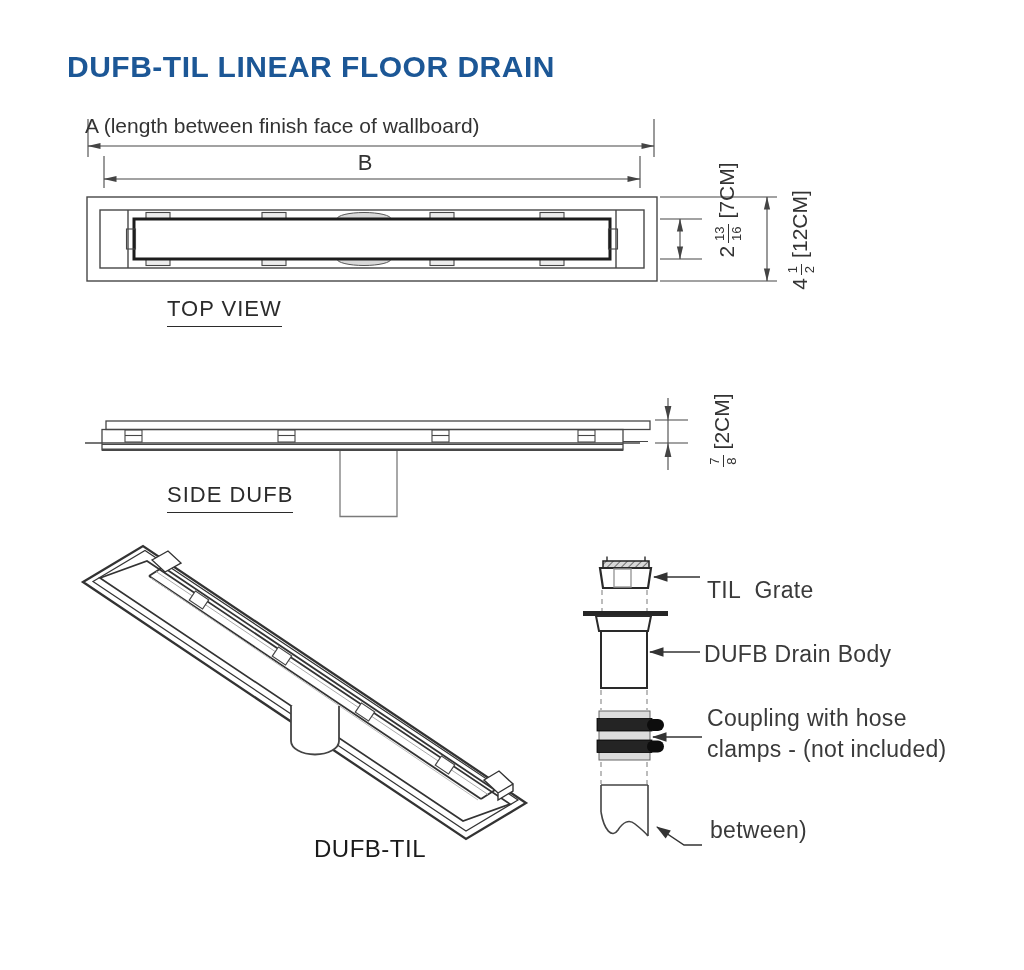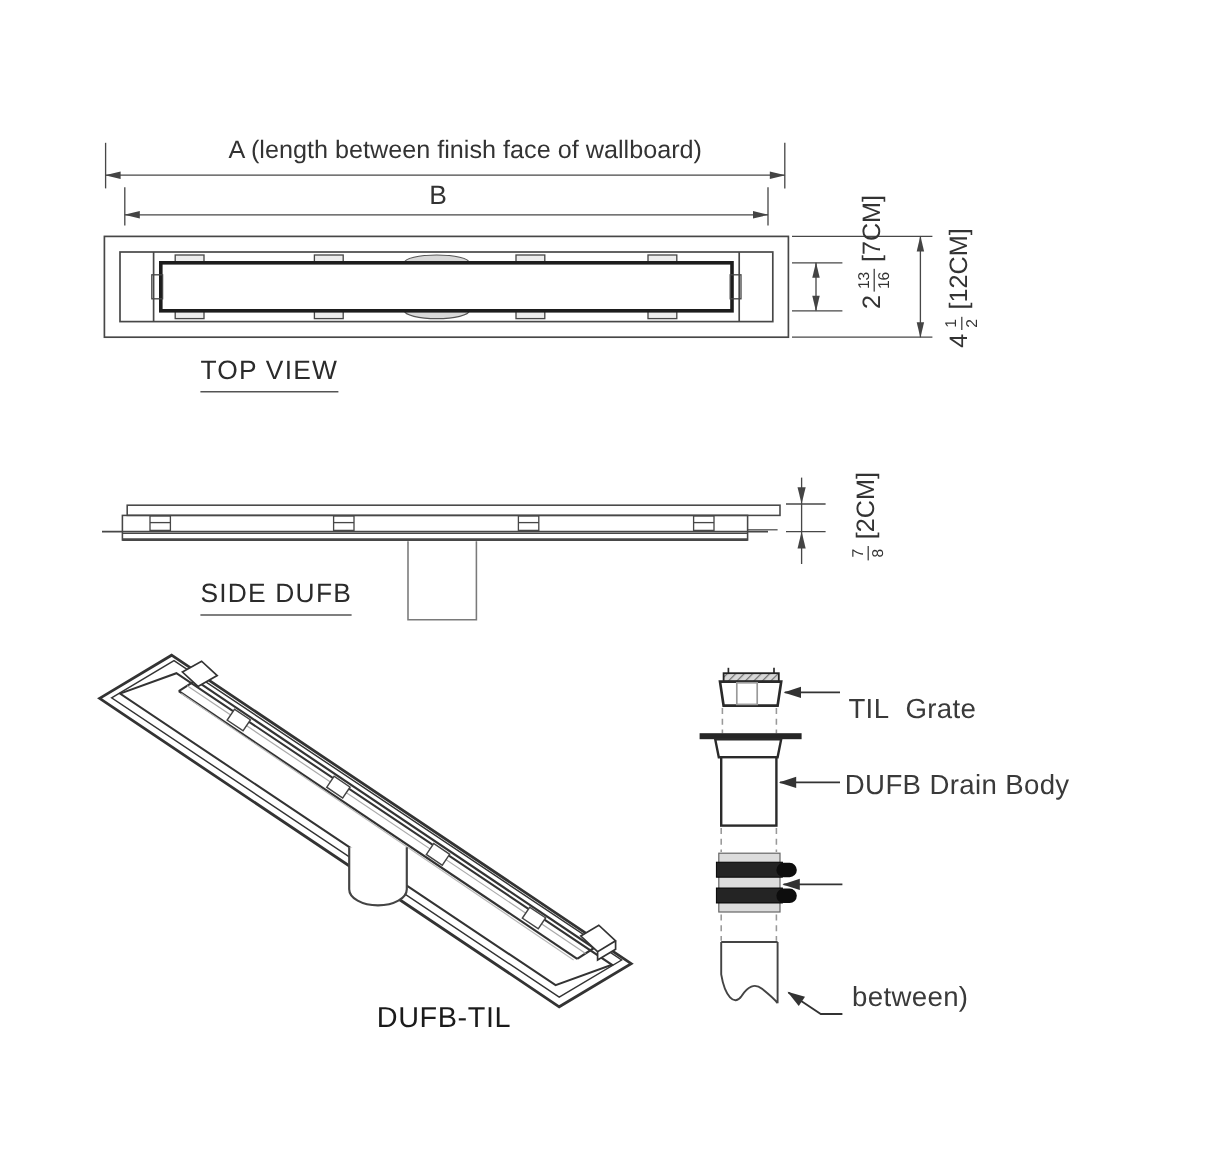--- a/index.html
+++ b/index.html
@@ -5,21 +5,21 @@
   html,body{margin:0;padding:0;background:#ffffff;}
   #canvas{
     position:relative;width:1024px;height:970px;background:#ffffff;overflow:hidden;
     font-family:"Liberation Sans", sans-serif;color:#333;
   }
   #drawing-svg{position:absolute;left:0;top:0;}
   .txt{position:absolute;white-space:nowrap;}
   #title{
     left:67px;top:50px;font-size:30px;font-weight:bold;letter-spacing:.5px;color:#1c5796;
   }
-  #dim-a-label{left:85px;top:114px;width:500px;text-align:right;font-size:21px;color:#333;white-space:nowrap;}
+  #dim-a-label{left:85px;top:114px;width:500px;text-align:left;font-size:21px;color:#333;white-space:nowrap;}
   #dim-b-label{left:330px;top:150px;width:70px;text-align:center;font-size:22px;color:#333;}
   .caption{
     font-size:22px;color:#2b2b2b;letter-spacing:1px;
     border-bottom:1.5px solid #2b2b2b;padding-bottom:4px;
   }
   #topview-caption{left:167px;top:296px;}
   #sideview-caption{left:167px;top:482px;}
   #iso-caption{left:300px;top:835px;width:140px;text-align:center;font-size:24px;color:#1a1a1a;letter-spacing:.5px;border:none;}
   .rotdim{
     position:absolute;display:flex;align-items:center;justify-content:center;
@@ -176,20 +176,21 @@
     </g>
 
     <g stroke="#333" stroke-width="1.5" fill="none">
       <line x1="700" y1="577" x2="654" y2="577" marker-end="url(#lh)"></line>
       <line x1="700" y1="652" x2="650" y2="652" marker-end="url(#lh)"></line>
       <line x1="702" y1="737" x2="653" y2="737" marker-end="url(#lh)"></line>
       <polyline points="702,845 684,845 657,827" marker-end="url(#lh)"></polyline>
     </g>
   </svg>
 
+  <div class="txt" id="title" style="color: rgb(28, 87, 150);">DUFB-TIL LINEAR FLOOR DRAIN</div>
 
   <div class="txt" id="dim-a-label">A (length between finish face of wallboard)</div>
   <div class="txt" id="dim-b-label">B</div>
 
   <div class="txt caption" id="topview-caption">TOP VIEW</div>
   <div class="txt caption" id="sideview-caption">SIDE DUFB</div>
   <div class="txt" id="iso-caption">DUFB-TIL</div>
 
   <div class="rotdim" id="dim-7cm">
     <span class="whole">2</span>
@@ -210,17 +211,21 @@
   <div class="rotdim" id="dim-2cm">
     <span class="frac">
         <span class="num">7</span>
         <span class="den">8</span>
       </span>
       <span class="metric">[2CM]</span>
   </div>
 
   <div class="callout" id="callout-grate">TIL&nbsp; Grate</div>
   <div class="callout" id="callout-body">DUFB Drain Body</div>
+  <div class="callout" id="callout-coupling">
+    <div>Coupling with hose</div>
+    <div>clamps - (not included)</div>
+  </div>
   <div class="callout" id="callout-pipe">
     <div>between)</div>
   </div>
 
 </div>
 
 </body></html>

